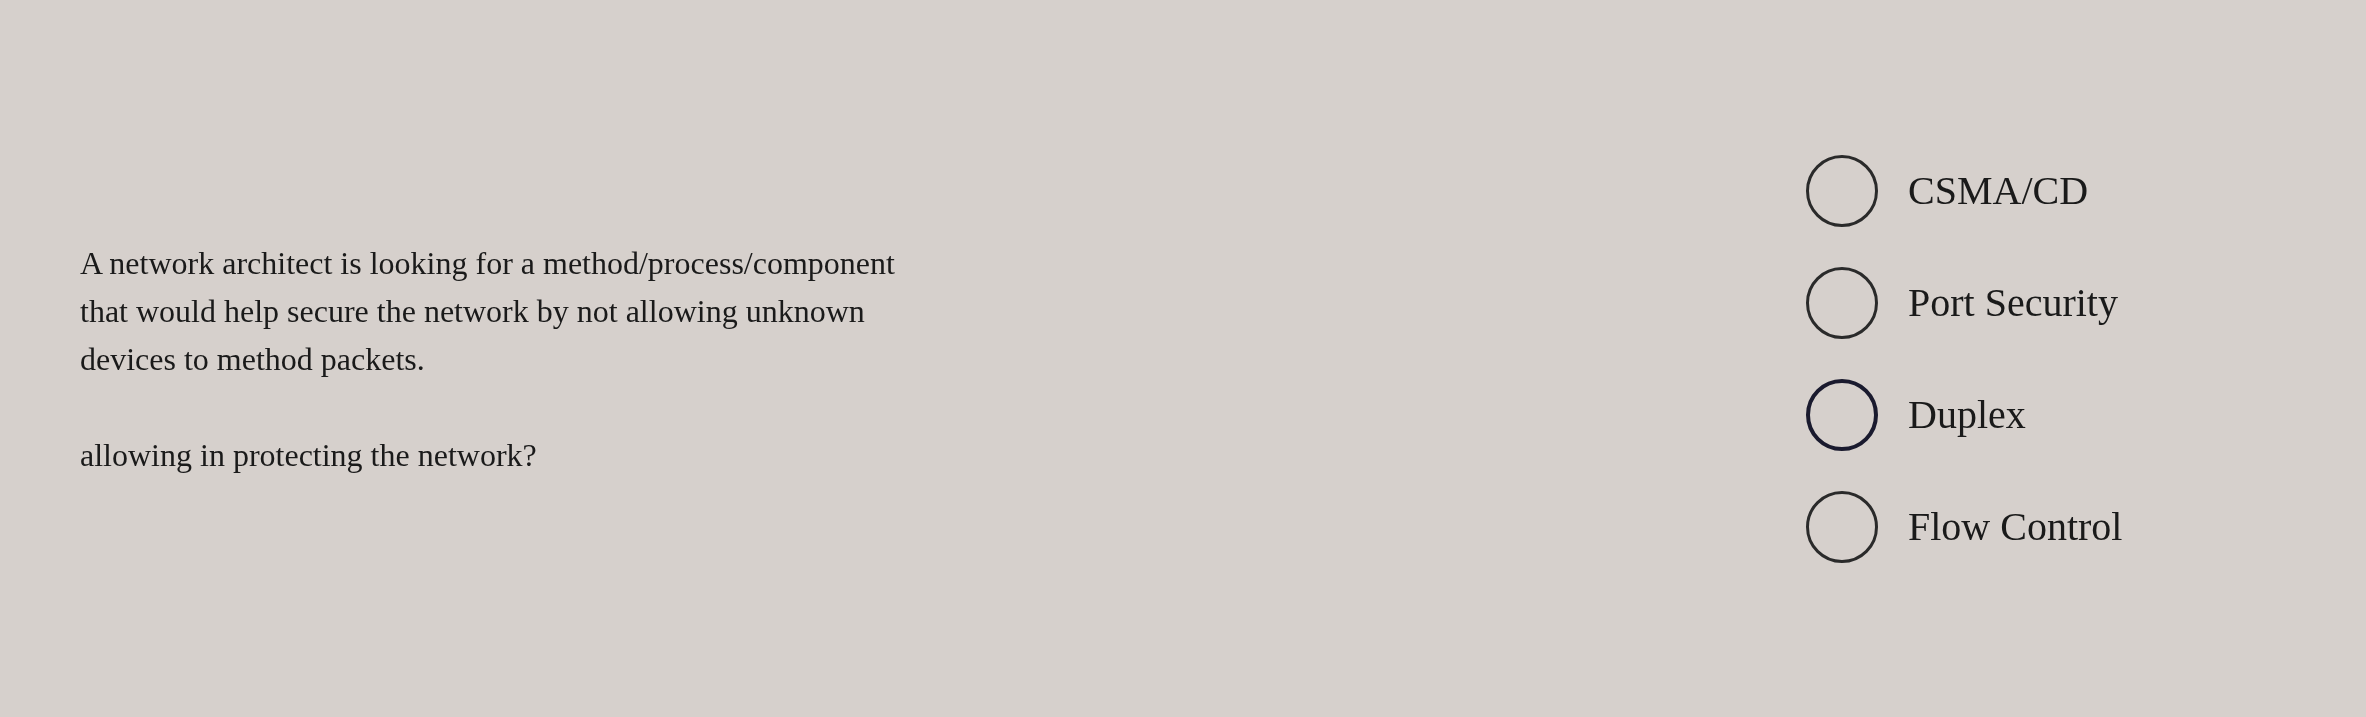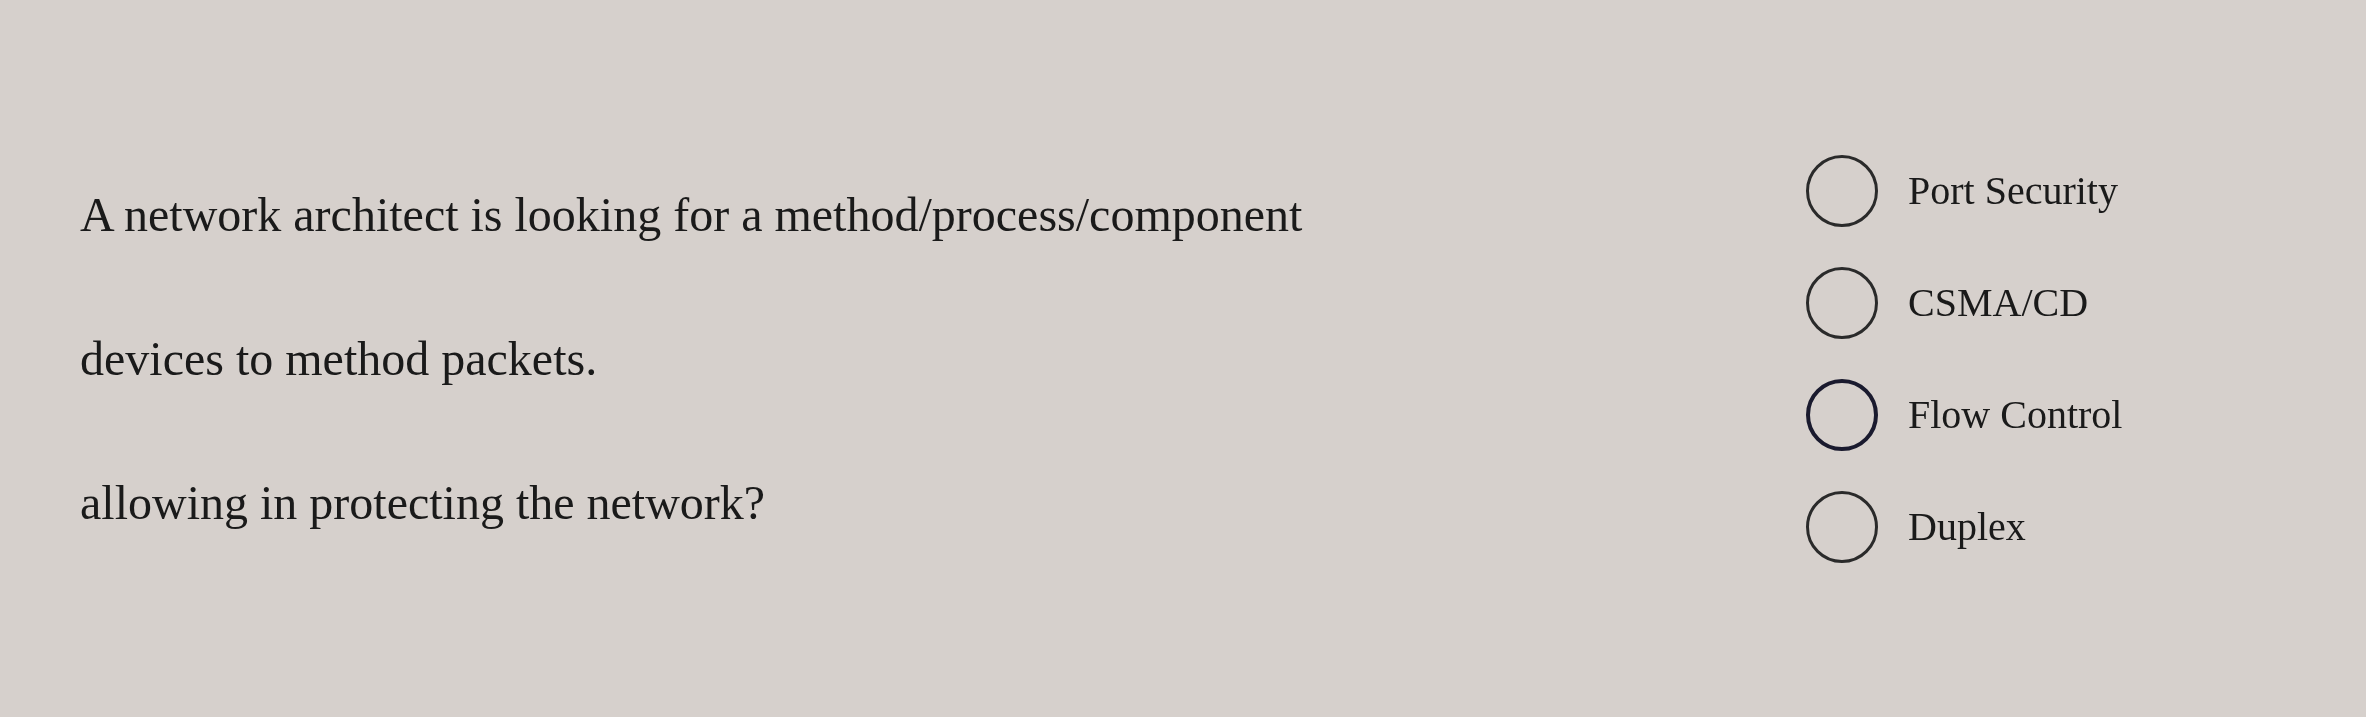--- a/index.html
+++ b/index.html
@@ -25,21 +25,21 @@
       align-items: center;
       padding: 40px 80px;
     }
 
     .question-section {
       flex: 1;
       padding-right: 60px;
     }
 
     .question-text {
-      font-size: 48px;
+      font-size: 32px;
       line-height: 1.5;
       color: #1a1a1a;
       font-weight: 400;
     }
 
     .options-section {
       display: flex;
       flex-direction: column;
       justify-content: center;
       gap: 40px;
@@ -75,38 +75,38 @@
       white-space: nowrap;
     }
   </style>
 </head>
 <body>
 
 <div class="main-container">
   <div class="question-section">
     <p class="question-text">
       <span>A network architect is looking for a method/process/component</span><br>
-      <br>
+      <span>that would help secure the network by not allowing unknown</span><br>
       <span>devices to method packets.</span><br>
       <br>
       <span>allowing in protecting the network?</span>
     </p>
   </div>
 
   <div class="options-section">
     <div class="option-item">
       <div class="radio-circle"></div>
+      <span class="option-label">CSMA/CD</span>
+    </div>
+    <div class="option-item">
+      <div class="radio-circle"></div>
       <span class="option-label">Port Security</span>
     </div>
     <div class="option-item">
       <div class="radio-circle"></div>
-      <span class="option-label">CSMA/CD</span>
+      <span class="option-label">Duplex</span>
     </div>
     <div class="option-item">
       <div class="radio-circle"></div>
       <span class="option-label">Flow Control</span>
     </div>
-    <div class="option-item">
-      <div class="radio-circle"></div>
-      <span class="option-label">Duplex</span>
-    </div>
   </div>
 </div>
 
 </body></html>

